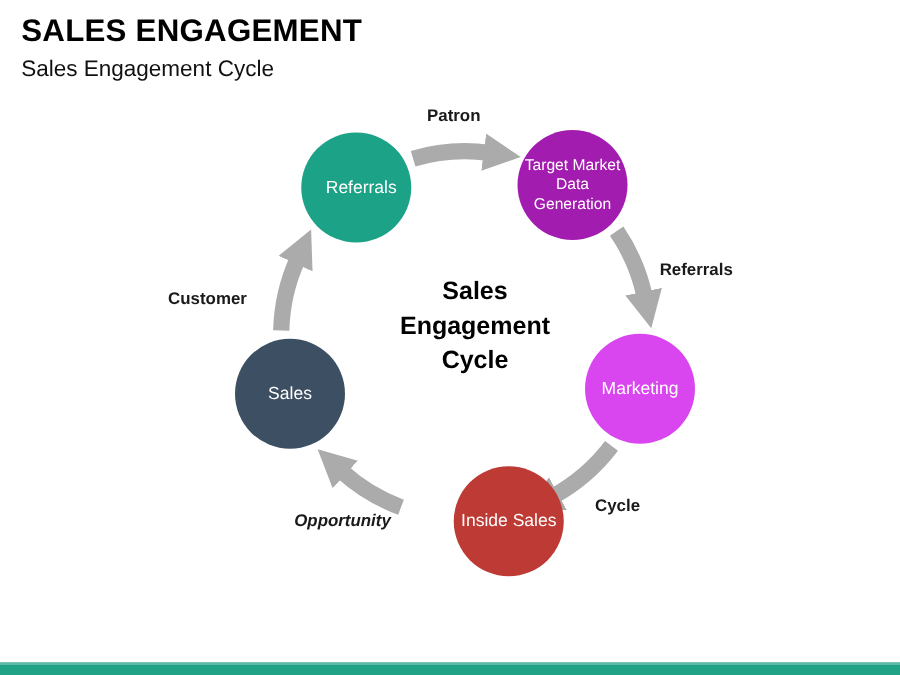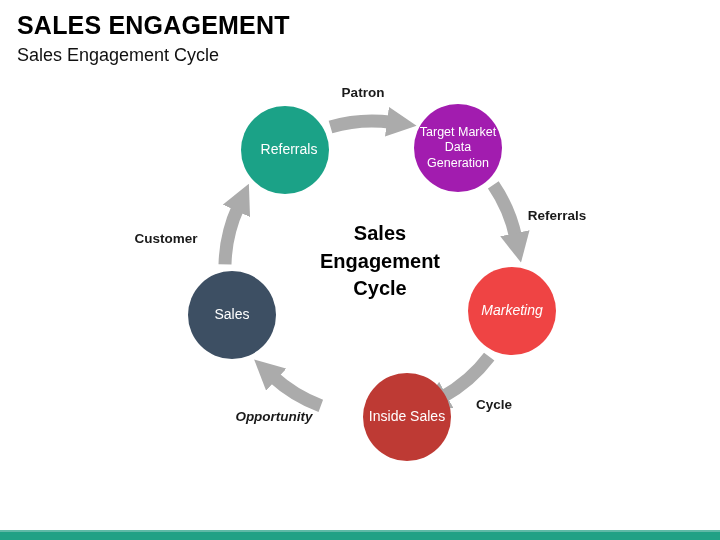--- a/index.html
+++ b/index.html
@@ -73,21 +73,21 @@
     <div class="flow-label fl-2">Cycle</div>
     <div class="flow-label fl-3">Opportunity</div>
     <div class="flow-label fl-4">Customer</div>
 
     <div class="node node-0" style="background-color: rgb(27, 162, 135);">
       <span>Referrals</span>
     </div>
     <div class="node node-1" style="background-color: #a21caf;">
       <span>Target Market Data Generation</span>
     </div>
-    <div class="node node-2" style="background-color: #ef4444; font-style: italic;">
+    <div class="node node-2" style="background-color: #d946ef;">
       <span>Marketing</span>
     </div>
     <div class="node node-3" style="background-color: rgb(190, 58, 52); margin-left: 36px;">
       <span>Inside Sales</span>
     </div>
     <div class="node node-4" style="background-color: rgb(61, 79, 99);">
       <span>Sales</span>
     </div>
 
     <div class="center-label">Sales

